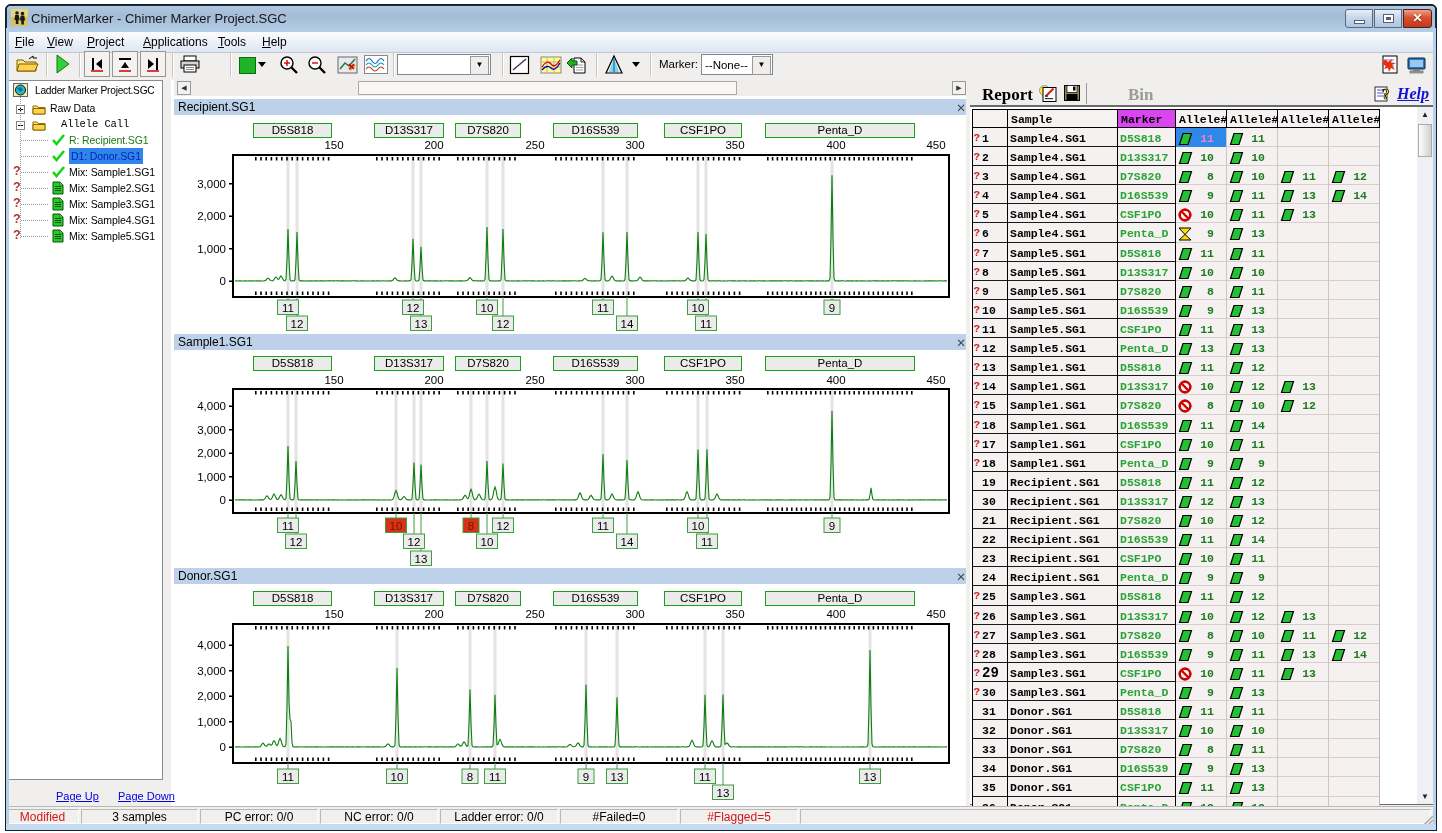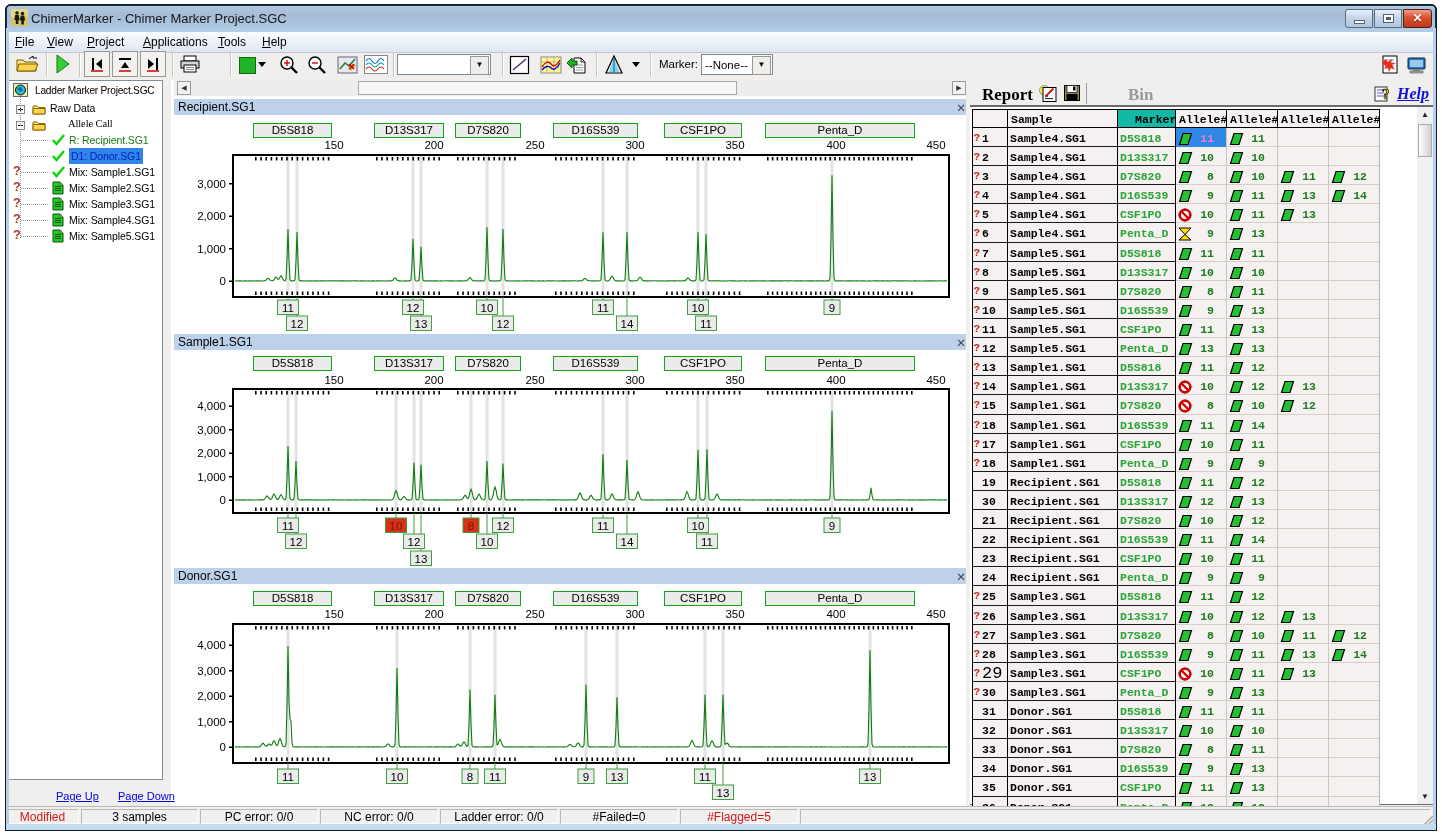--- a/index.html
+++ b/index.html
@@ -1007,21 +1007,21 @@
     </svg>
     <div style="position:absolute;left:41px;top:19px;font-family:'Liberation Sans',sans-serif;font-size:10.5px;line-height:16px;white-space:nowrap;letter-spacing:-0.1px">Raw Data</div>
     <svg style="position:absolute;left:7px;top:40px" width="9" height="9">
       <rect x="0.5" y="0.5" width="8" height="8" fill="#fff" stroke="#848484"></rect>
       <rect x="2" y="4" width="5" height="1" fill="#000"></rect>
     </svg>
     <svg style="position:absolute;left:23px;top:38px" width="14" height="12">
       <path d="M1 3 L5 3 L6.5 4.5 L13 4.5 L13 11 L1 11 Z" fill="#ffe789" stroke="#8a6d00"></path>
       <path d="M1 5.5 L13 5.5 L13 11 L1 11 Z" fill="#ffd24d" stroke="#8a6d00"></path>
     </svg>
-    <div style="position:absolute;left:59px;top:35px;font-family:Liberation Serif, serif;font-size:10.5px;line-height:16px;white-space:nowrap;letter-spacing:-0.1px">Allele Call</div>
+    <div style="position:absolute;left:52px;top:35px;font-family:Liberation Mono, monospace;font-size:10.5px;line-height:16px;white-space:nowrap;letter-spacing:-0.1px">Allele Call</div>
     <div style="position:absolute;background-image:repeating-linear-gradient(#9a9a9a 0 1px,transparent 1px 2px);width:1px;left:11px;top:12px;height:33px"></div>
     <div style="position:absolute;background-image:repeating-linear-gradient(#9a9a9a 0 1px,transparent 1px 2px);width:1px;left:11px;top:48px;height:110px"></div>
     <div style="position:absolute;background-image:repeating-linear-gradient(90deg,#9a9a9a 0 1px,transparent 1px 2px);height:1px;left:12px;top:59px;width:28px"></div>
     <div style="position:absolute;background-image:repeating-linear-gradient(90deg,#9a9a9a 0 1px,transparent 1px 2px);height:1px;left:12px;top:75px;width:28px"></div>
     <div style="position:absolute;background-image:repeating-linear-gradient(90deg,#9a9a9a 0 1px,transparent 1px 2px);height:1px;left:12px;top:91px;width:28px"></div>
     <div style="position:absolute;background-image:repeating-linear-gradient(90deg,#9a9a9a 0 1px,transparent 1px 2px);height:1px;left:12px;top:107px;width:28px"></div>
     <div style="position:absolute;background-image:repeating-linear-gradient(90deg,#9a9a9a 0 1px,transparent 1px 2px);height:1px;left:12px;top:123px;width:28px"></div>
     <div style="position:absolute;background-image:repeating-linear-gradient(90deg,#9a9a9a 0 1px,transparent 1px 2px);height:1px;left:12px;top:139px;width:28px"></div>
     <div style="position:absolute;background-image:repeating-linear-gradient(90deg,#9a9a9a 0 1px,transparent 1px 2px);height:1px;left:12px;top:155px;width:28px"></div>
     <svg style="position:absolute;left:42px;top:52px" width="15" height="14">
@@ -1097,21 +1097,21 @@
     <rect x="1" y="3" width="12" height="14" fill="#fff" stroke="#333"></rect>
     <line x1="3" y1="6" x2="10" y2="6" stroke="#55c"></line>
     <line x1="3" y1="9" x2="10" y2="9" stroke="#55c"></line>
     <line x1="3" y1="12" x2="10" y2="12" stroke="#55c"></line>
     <text x="8" y="15" font-size="15" font-weight="bold" fill="#ffd800" stroke="#000" stroke-width="0.7" font-family="Liberation Serif,serif">?</text>
   </svg>
 <div style="position:absolute;left:1397px;top:85px;font-family:'Liberation Serif',serif;font-weight:bold;font-size:17px;font-style:italic;font-size:16px;color:#1010d8;text-decoration:underline">Help</div>
 <div style="position:absolute;left:970px;top:105px;width:464px;height:700px;background:#fff;border-top:2px solid #6a6a6a;border-right:1px solid #6a6a6a;border-bottom:1px solid #6a6a6a;box-sizing:border-box">
     <div style="position:absolute;left:2px;top:2px;width:35px;height:19px;border:1px solid #000;border-right:none;background:#f6f2f1;font-family:'Liberation Mono',monospace;font-weight:bold;font-size:11.5px;line-height:19px;padding-left:3px;box-sizing:border-box"></div>
     <div style="position:absolute;left:37px;top:2px;width:110px;height:19px;border:1px solid #000;border-right:none;background:#f6f2f1;font-family:'Liberation Mono',monospace;font-weight:bold;font-size:11.5px;line-height:19px;padding-left:3px;box-sizing:border-box">Sample</div>
-    <div style="position:absolute;left:147px;top:2px;width:58px;height:19px;border:1px solid #000;border-right:none;background:#14b8a6;font-family:'Liberation Mono',monospace;font-weight:bold;font-size:11.5px;line-height:19px;padding-left:17px;box-sizing:border-box">Marker</div>
+    <div style="position:absolute;left:147px;top:2px;width:58px;height:19px;border:1px solid #000;border-right:none;background:#d946ef;font-family:'Liberation Mono',monospace;font-weight:bold;font-size:11.5px;line-height:19px;padding-left:3px;box-sizing:border-box">Marker</div>
     <div style="position:absolute;left:205px;top:2px;width:51px;height:19px;border:1px solid #000;border-right:none;background:#f6f2f1;font-family:'Liberation Mono',monospace;font-weight:bold;font-size:11.5px;line-height:19px;padding-left:3px;box-sizing:border-box">Allele#</div>
     <div style="position:absolute;left:256px;top:2px;width:51px;height:19px;border:1px solid #000;border-right:none;background:#f6f2f1;font-family:'Liberation Mono',monospace;font-weight:bold;font-size:11.5px;line-height:19px;padding-left:3px;box-sizing:border-box">Allele#</div>
     <div style="position:absolute;left:307px;top:2px;width:51px;height:19px;border:1px solid #000;border-right:none;background:#f6f2f1;font-family:'Liberation Mono',monospace;font-weight:bold;font-size:11.5px;line-height:19px;padding-left:3px;box-sizing:border-box">Allele#</div>
     <div style="position:absolute;left:358px;top:2px;width:51px;height:19px;border:1px solid #000;border-right:none;background:#f6f2f1;font-family:'Liberation Mono',monospace;font-weight:bold;font-size:11.5px;line-height:19px;padding-left:3px;box-sizing:border-box">Allele#</div>
     <div style="position:absolute;left:409px;top:2px;width:1px;height:19px;background:#000"></div>
     <div style="position:absolute;left:2px;top:21px;width:407px;height:19px;background:#f5f1f0;box-sizing:border-box">
       <div style="position:absolute;left:0;bottom:0;width:203px;height:1px;background:#1a1a1a"></div>
       <div style="position:absolute;left:203px;bottom:0;width:204px;height:1px;background:#d8cccc"></div>
       <div style="position:absolute;left:35px;top:0;width:1px;height:100%;background:#000"></div>
       <div style="position:absolute;left:145px;top:0;width:1px;height:100%;background:#000"></div>
@@ -1837,21 +1837,21 @@
       <div style="position:absolute;left:203px;bottom:0;width:204px;height:1px;background:#d8cccc"></div>
       <div style="position:absolute;left:35px;top:0;width:1px;height:100%;background:#000"></div>
       <div style="position:absolute;left:145px;top:0;width:1px;height:100%;background:#000"></div>
       <div style="position:absolute;left:203px;top:0;width:1px;height:100%;background:#000"></div>
       <div style="position:absolute;left:254px;top:0;width:1px;height:100%;background:#cfc3c3"></div>
       <div style="position:absolute;left:305px;top:0;width:1px;height:100%;background:#cfc3c3"></div>
       <div style="position:absolute;left:356px;top:0;width:1px;height:100%;background:#cfc3c3"></div>
       <div style="position:absolute;left:0;top:0;width:1px;height:100%;background:#000"></div>
       <div style="position:absolute;left:407px;top:0;width:1px;height:100%;background:#bdb3b3"></div>
       <div style="position:absolute;left:1.5px;top:1px;font-family:'Liberation Mono',monospace;font-weight:bold;font-size:11.5px;line-height:19px;font-size:11px;color:#c42424">?</div>
-      <div style="position:absolute;left:10px;top:1px;font-family:'Liberation Mono',monospace;font-weight:normal;font-size:17px;line-height:19px;color:#000">29</div>
+      <div style="position:absolute;left:10px;top:1px;font-family:'Liberation Mono',monospace;font-weight:bold;font-size:14px;line-height:19px;color:#000">29</div>
       <div style="position:absolute;left:38px;top:1px;font-family:'Liberation Mono',monospace;font-weight:bold;font-size:11.5px;line-height:19px;color:#000">Sample3.SG1</div>
       <div style="position:absolute;left:148px;top:1px;font-family:'Liberation Mono',monospace;font-weight:bold;font-size:11.5px;line-height:19px;color:#2aa438">CSF1PO</div>
       <svg style="position:absolute;left:206px;top:4px" width="15" height="14">
         <circle cx="7" cy="7" r="6" fill="#fff" stroke="#000" stroke-width="0.8"></circle>
         <circle cx="7" cy="7" r="5.2" fill="none" stroke="#d50000" stroke-width="2.4"></circle>
         <line x1="3.4" y1="3.4" x2="10.6" y2="10.6" stroke="#d50000" stroke-width="2.2"></line>
       </svg>
       <div style="position:absolute;left:203px;top:1px;width:39px;text-align:right;font-family:'Liberation Mono',monospace;font-weight:bold;font-size:11.5px;line-height:19px;color:#1e7a1e">10</div>
       <svg style="position:absolute;left:257px;top:4px" width="15" height="14">
         <polygon points="1.5,12.5 5,1.5 13.5,1.5 10,12.5" fill="#22c032" stroke="#000" stroke-width="1.2"></polygon>

